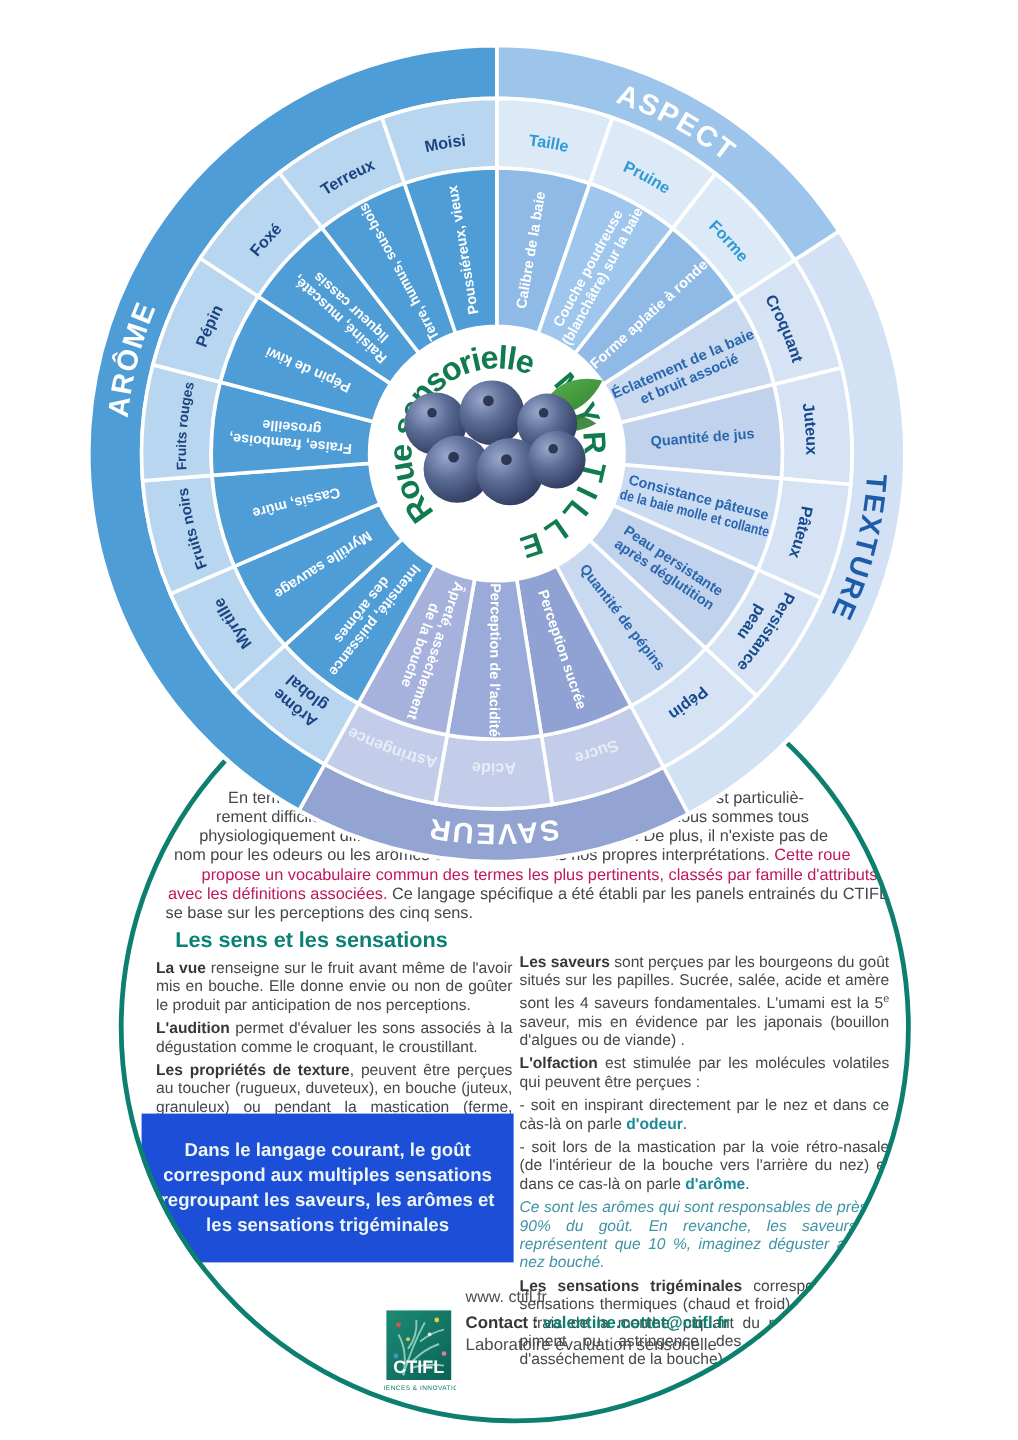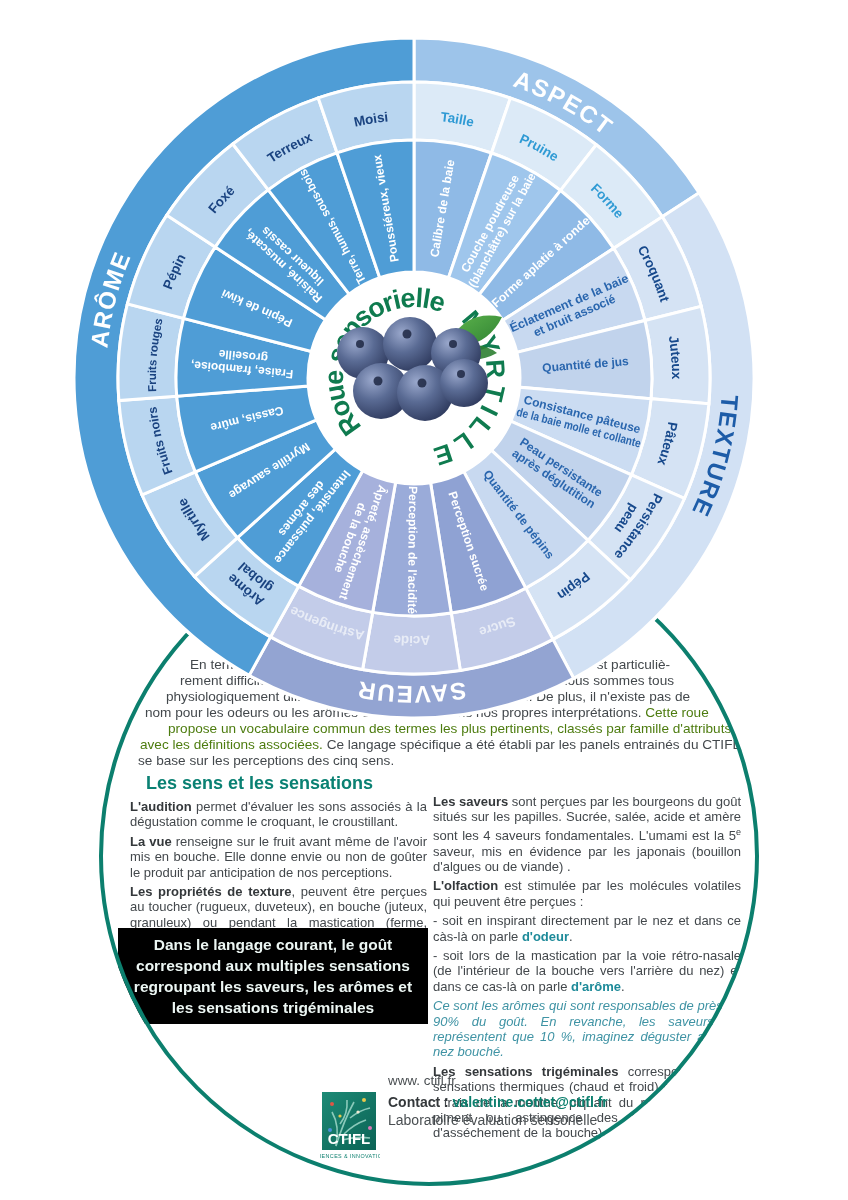--- a/index.html
+++ b/index.html
@@ -8,33 +8,33 @@
   .clipwrap{position:absolute;inset:0;clip-path:circle(330px at 429px 856px);z-index:1;}
   .card-border{position:absolute;left:99px;top:526px;width:660px;height:660px;
        border:4px solid #0c7f6e;border-radius:50%;box-sizing:border-box;z-index:5;pointer-events:none;}
   #wheel{position:absolute;left:0;top:0;z-index:10;}
   
   .intro-line{position:absolute;font-size:13.6px;line-height:16px;color:#43484c;white-space:nowrap;}
   .intro-line.split{display:flex;justify-content:space-between;}
   .intro-line.center{text-align:center;}
   .intro-line.leftal{text-align:left;}
   .run-n{color:#43484c;}
-  .run-tl{color:#4d7c0f;}
+  .run-tl{color:#be185d;}
   
   .heading{position:absolute;left:146px;top:773px;margin:0;font-size:18px;font-weight:bold;color:#0a8173;}
   .col{position:absolute;font-size:13px;line-height:15.4px;color:#3d4246;text-align:justify;}
   #col-left{left:130px;top:799px;width:297px;}
   #col-right{left:433px;top:794px;width:308px;}
   .para{margin:0 0 4px 0;}
   .run-b{font-weight:bold;color:#34383b;}
   .run-tb{font-weight:bold;color:#1d8a99;}
   .run-ti{font-style:italic;color:#3f93a4;}
   .para sup{font-size:9px;}
   
-  .box{position:absolute;left:118px;top:928px;width:310px;height:96px;background:#000000;
+  .box{position:absolute;left:118px;top:928px;width:310px;height:124px;background:#1d4ed8;
        display:flex;align-items:center;justify-content:center;}
   .box-text{color:#ecf6f3;font-weight:bold;font-size:15.5px;line-height:21px;text-align:center;padding:0 14px;}
   
   .contact-logo{position:absolute;left:320px;top:1090px;}
   .contact-line1{position:absolute;left:388px;top:1094px;font-size:14px;font-weight:bold;color:#34383b;white-space:nowrap;}
   .contact-line1 .email{color:#0c7f6e;text-align:center;}
   .contact-line2{position:absolute;left:388px;top:1112px;font-size:14px;color:#4a4f52;white-space:nowrap;}
   .contact-line3{position:absolute;left:388px;top:1073px;font-size:13.4px;color:#4a4f52;white-space:nowrap;}
 </style>
 </head>
@@ -56,22 +56,22 @@
       </div>
       <div class="intro-line center" style="left: 145px; width: 560px; top: 705px;"><span class="run-n">nom pour les odeurs ou les arômes et nous en faisons nos propres interprétations. </span><span class="run-tl">Cette roue</span></div>
       <div class="intro-line center" style="left: 150px; width: 562px; top: 721px; padding-left: 18px;"><span class="run-tl">propose un vocabulaire commun des termes les plus pertinents, classés par famille d'attributs</span></div>
       <div class="intro-line center" style="left: 140px; width: 580px; top: 737px;"><span class="run-tl">avec les définitions associées. </span><span class="run-n">Ce langage spécifique a été établi par les panels entrainés du CTIFL, et</span></div>
       <div class="intro-line leftal" style="left: 138px; width: 580px; top: 753px;"><span class="run-n">se base sur les perceptions des cinq sens.</span></div>
     </div>
 
   <h2 class="heading">Les sens et les sensations</h2>
 
   <div class="col" id="col-left">
+      <div class="para"><span class="run-b">La vue</span><span class="run-n"> renseigne sur le fruit avant même de l'avoir mis en bouche. Elle donne envie ou non de goûter le produit par anticipation de nos perceptions.</span></div>
       <div class="para"><span class="run-b">L'audition</span><span class="run-n"> permet d'évaluer les sons associés à la dégustation comme le croquant, le croustillant.</span></div>
-      <div class="para"><span class="run-b">La vue</span><span class="run-n"> renseigne sur le fruit avant même de l'avoir mis en bouche. Elle donne envie ou non de goûter le produit par anticipation de nos perceptions.</span></div>
       <div class="para"><span class="run-b">Les propriétés de texture</span><span class="run-n">, peuvent être perçues au toucher (rugueux, duveteux), en bouche (juteux, granuleux) ou pendant la mastication (ferme, fondant)...</span></div>
     </div>
   <div class="col" id="col-right">
       <div class="para"><span class="run-b">Les saveurs</span><span class="run-n"> sont perçues par les bourgeons du goût situés sur les papilles. Sucrée, salée, acide et amère sont les 4 saveurs fondamentales. L'umami est la 5</span><sup class="run-sup">e</sup><span class="run-n"> saveur, mis en évidence par les japonais (bouillon d'algues ou de viande) .</span></div>
       <div class="para"><span class="run-b">L'olfaction</span><span class="run-n"> est stimulée par les molécules volatiles qui peuvent être perçues :</span></div>
       <div class="para"><span class="run-n">- soit en inspirant directement par le nez et dans ce càs-là on parle </span><span class="run-tb">d'odeur</span><span class="run-n">.</span></div>
       <div class="para"><span class="run-n">- soit lors de la mastication par la voie rétro-nasale (de l'intérieur de la bouche vers l'arrière du nez) et dans ce cas-là on parle </span><span class="run-tb">d'arôme</span><span class="run-n">.</span></div>
       <div class="para"><span class="run-ti">Ce sont les arômes qui sont responsables de près de 90% du goût. En revanche, les saveurs ne représentent que 10 %, imaginez déguster avec le nez bouché.</span></div>
       <div class="para"><span class="run-b">Les sensations trigéminales</span><span class="run-n"> correspondent aux sensations thermiques (chaud et froid) ou chimiques : frais de la menthe, piquant du radis, brûlant du piment ou astringence des tanins (sensation d'asséchement de la bouche).</span></div>
     </div>

